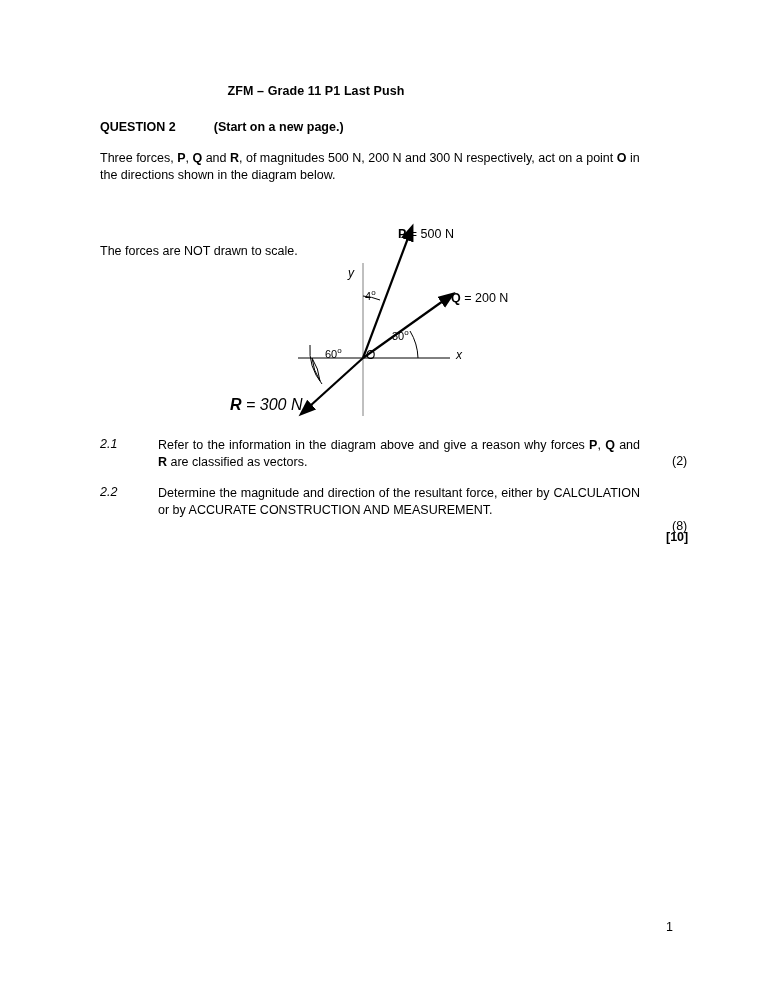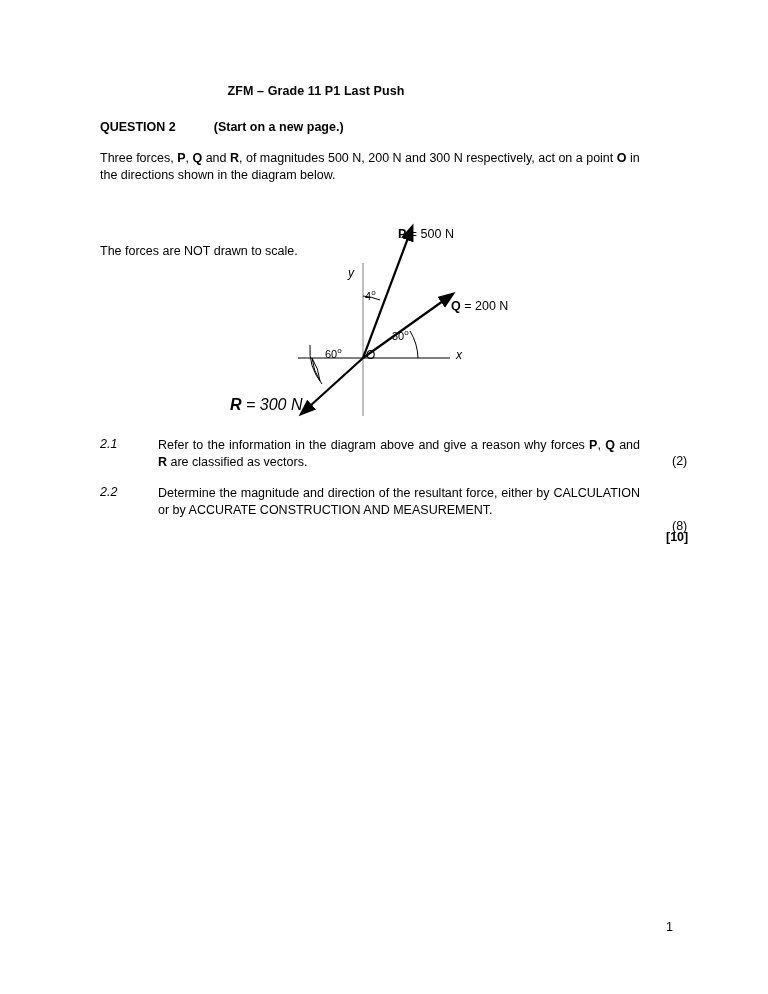--- a/index.html
+++ b/index.html
@@ -155,21 +155,21 @@
 
       <path d="M 120 163 A 52 52 0 0 0 112 140" fill="none" stroke="#000000" stroke-width="1"></path>
       <path d="M 112 140 A 52 52 0 0 0 120 163" fill="none" stroke="#000000" stroke-width="1"></path>
       <path d="M 110 127 A 55 55 0 0 0 122 166" fill="none" stroke="#000000" stroke-width="1"></path>
     </svg>
 
     <div style="position:absolute; left:198px; top:9px; font-size:12.5px; white-space:nowrap;">
       <b class="bold">P</b><span> = 500 N</span>
     </div>
 
-    <div style="position:absolute; left:251px; top:73px; font-size:12.5px; white-space:nowrap;margin-top:8px;">
+    <div style="position:absolute; left:251px; top:73px; font-size:12.5px; white-space:nowrap;">
       <b class="bold">Q</b><span> = 200 N</span>
     </div>
 
     <div style="position:absolute; left:30px; top:178px; font-size:16px; white-space:nowrap;font-style:italic;">
       <b class="bold">R</b><span> = 300 N</span>
     </div>
 
     <div style="position:absolute; left:165px; top:70px; font-size:11px;">
       <span>4</span><sup style="font-size:8px;">o</sup>
     </div>

